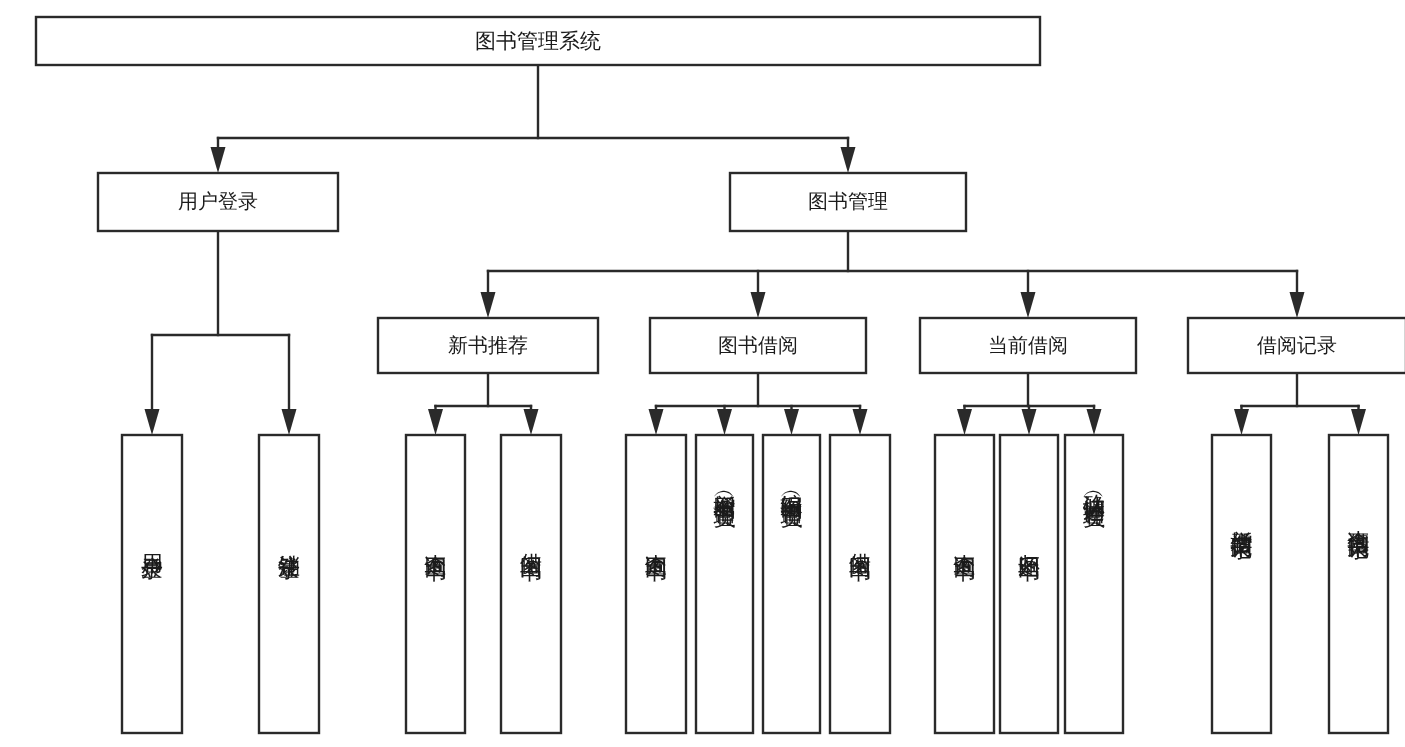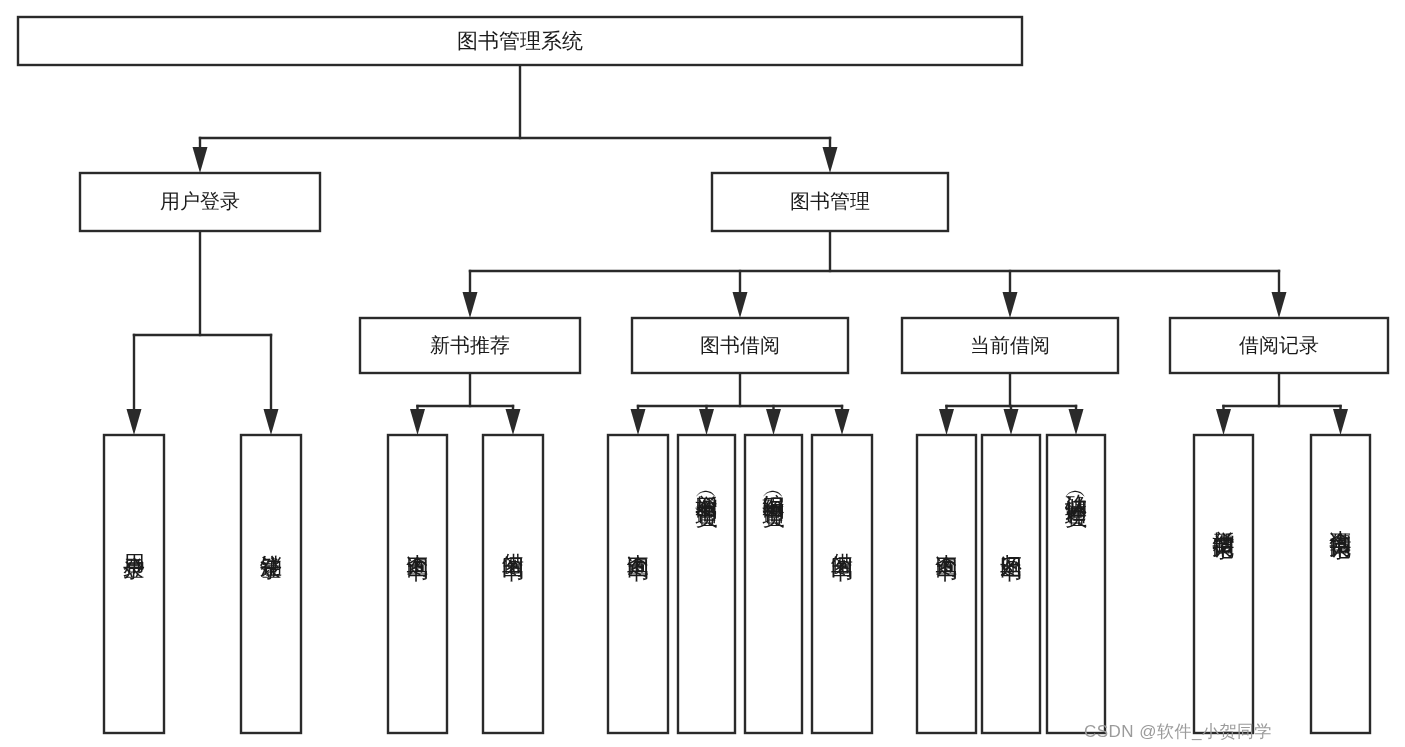--- a/index.html
+++ b/index.html
@@ -13,20 +13,21 @@
     height: 747px;
     font-family: "Liberation Sans", "DejaVu Sans", sans-serif;
     overflow: hidden;
     position: relative;
   }
   #diagram-root {
     position: relative;
     width: 1280px;
     height: 747px;
     background: #ffffff;
+    margin-left: 18px;
   }
   svg#tree-svg {
     position: absolute;
     left: 0;
     top: 0;
     width: 1405px;
     height: 747px;
     display: block;
   }
   .node-box {
@@ -213,15 +214,14 @@
         <div class="vlabel" style="margin-top: 41px;">确认归还（管理员）</div>
       </div>
       <div class="vlabel-wrap" style="left: 1194px; top: 435px; width: 59px; height: 298px;">
         <div class="vlabel" style="margin-top: 77px;">新增借阅记录</div>
       </div>
       <div class="vlabel-wrap" style="left: 1311px; top: 435px; width: 59px; height: 298px;">
         <div class="vlabel" style="margin-top: 77px;">查询借阅记录</div>
       </div>
     </div>
 
-  <div class="watermark">CSDN @软件_小贺同学</div>
 
 </div>
 
 </body></html>

